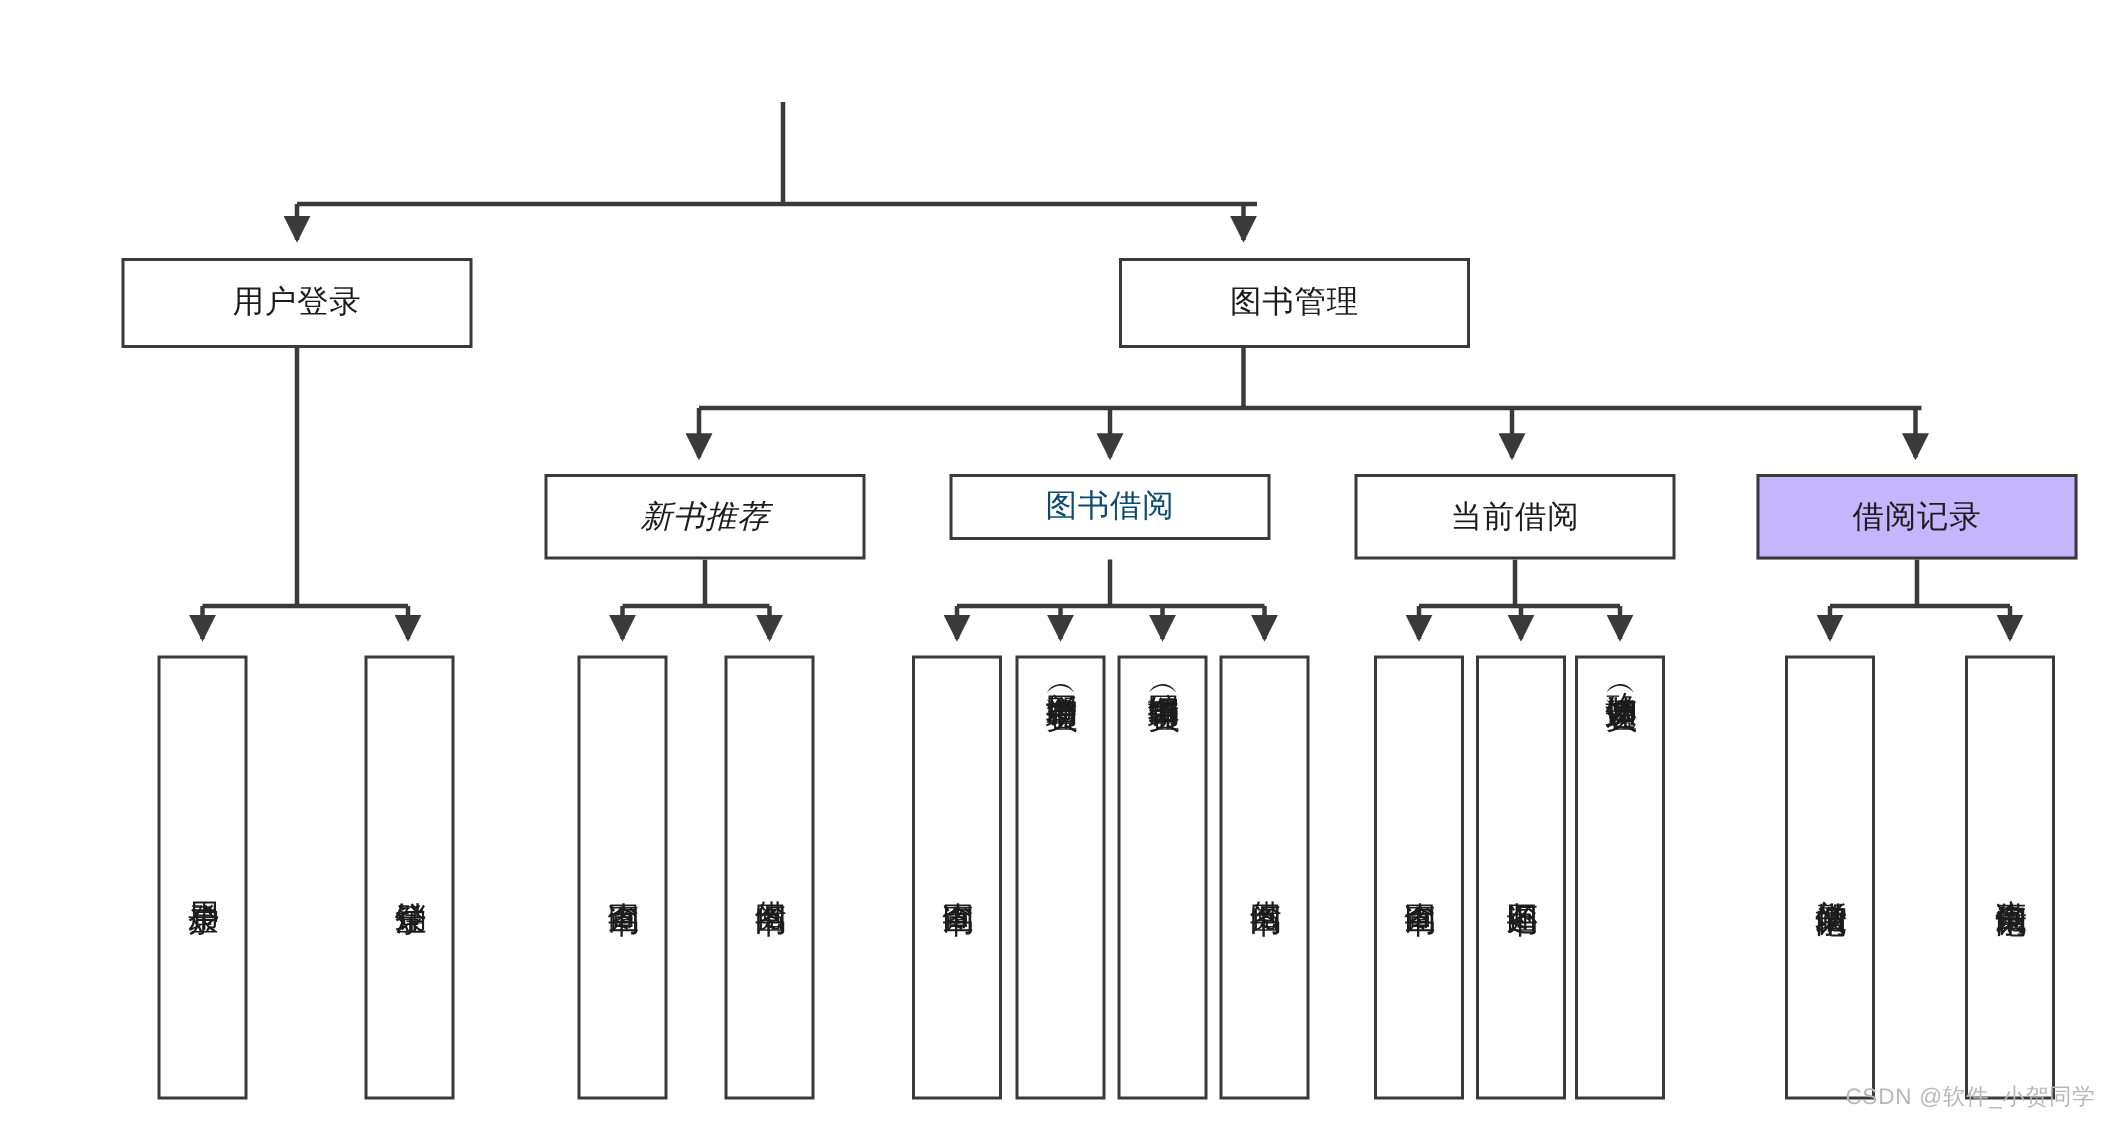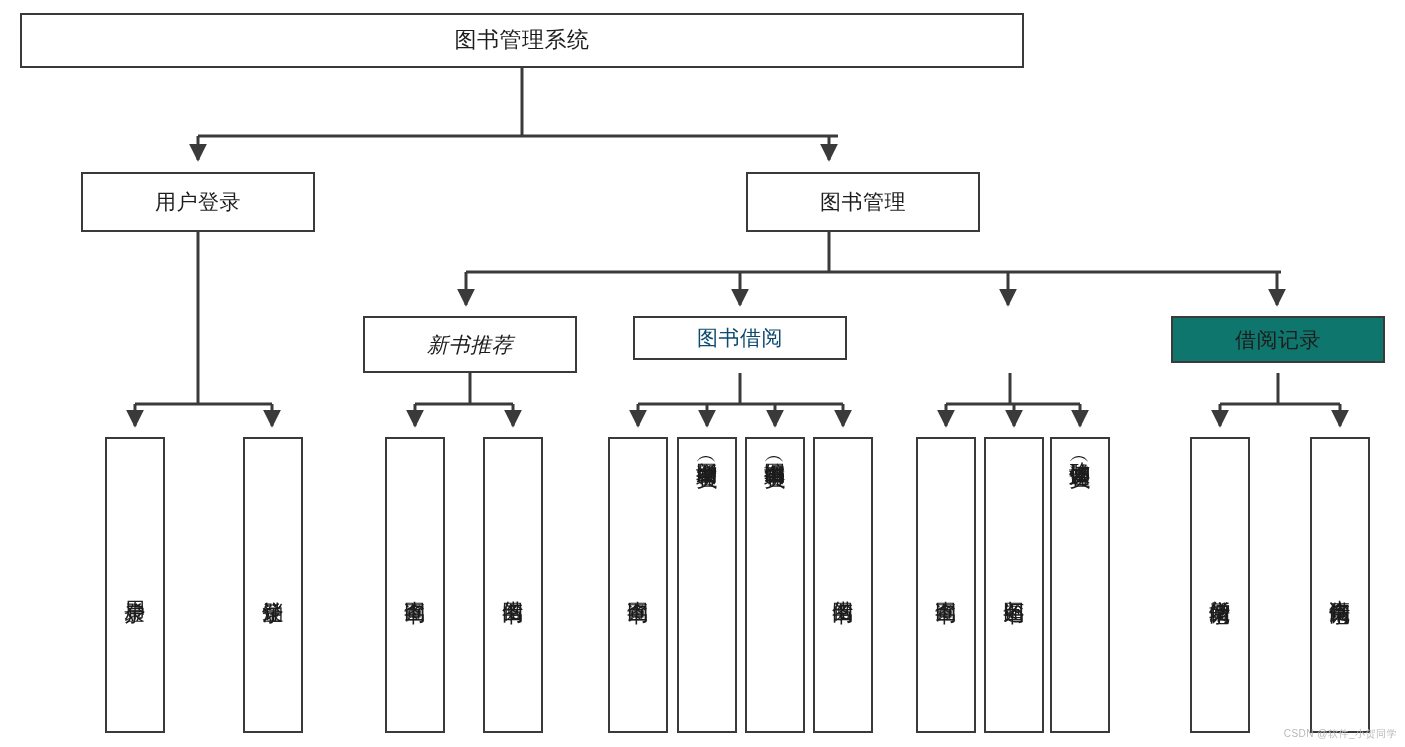--- a/index.html
+++ b/index.html
@@ -67,21 +67,21 @@
     justify-content: center;
   }
   .leaf-inner.top {
     align-items: flex-start;
     padding-top: 4px;
   }
   #watermark {
     position: absolute;
     right: 8px;
     bottom: 6px;
-    font-size: 10px;
+    font-size: 15px;
     color: #b8b8b8;
     letter-spacing: 0.5px;
     white-space: nowrap;
   }
 </style>
 </head>
 <body>
 
 <div id="canvas" style="background: rgb(255, 255, 255);">
 
@@ -128,38 +128,38 @@
       <path d="M 1014 404 L 1014 426" marker-end="url(#arrow)"></path>
       <path d="M 1080 404 L 1080 426" marker-end="url(#arrow)"></path>
 
       <path d="M 1278 373 L 1278 404"></path>
       <path d="M 1220 404 L 1340 404"></path>
       <path d="M 1220 404 L 1220 426" marker-end="url(#arrow)"></path>
       <path d="M 1340 404 L 1340 426" marker-end="url(#arrow)"></path>
     </g>
   </svg>
 
-  <div class="node h root" style="left: 20px; top: 13px; width: 1004px; height: 55px; border-color: rgb(58, 58, 58); background: rgb(255, 255, 255); color: rgb(28, 28, 28);">
-    <span>图书管理系统</span>
-  </div>
 
   <div class="node h" style="left: 81px; top: 172px; width: 234px; height: 60px; border-color: rgb(58, 58, 58); background: rgb(255, 255, 255); color: rgb(28, 28, 28);">
     <span>用户登录</span>
   </div>
   <div class="node h" style="left: 712px; top: 172px; width: 234px; height: 60px; border-color: rgb(58, 58, 58); background: rgb(255, 255, 255); color: rgb(28, 28, 28); margin-left: 34px;">
     <span>图书管理</span>
   </div>
 
   <div class="node h" style="left: 363px; top: 316px; width: 214px; height: 57px; border-color: rgb(58, 58, 58); background: rgb(255, 255, 255); color: rgb(28, 28, 28); font-style: italic;">
     <span>新书推荐</span>
   </div>
   <div class="node h" style="left: 633px; top: 316px; width: 214px; height: 44px; border-color: rgb(58, 58, 58); background: rgb(255, 255, 255); color: #0c4a6e;">
     <span>图书借阅</span>
   </div>
-  <div class="node h" style="left: 1171px; top: 316px; width: 214px; height: 47px; border-color: rgb(58, 58, 58); background: #0f766e; color: rgb(28, 28, 28); justify-content: center;">
+  <div class="node h" style="left: 903px; top: 316px; width: 214px; height: 57px; border-color: rgb(58, 58, 58); background: rgb(255, 255, 255); color: rgb(28, 28, 28);">
+    <span>当前借阅</span>
+  </div>
+  <div class="node h" style="left: 1171px; top: 316px; width: 214px; height: 57px; border-color: rgb(58, 58, 58); background: #c4b5fd; color: rgb(28, 28, 28); justify-content: center;">
     <span>借阅记录</span>
   </div>
 
   <div class="node leaf" style="left: 105px; top: 437px; width: 60px; height: 296px; border-color: rgb(58, 58, 58); background: rgb(255, 255, 255); color: rgb(28, 28, 28);">
     <div class="leaf-inner">
         <span class="vtext">用户登录</span>
       </div>
   </div>
   <div class="node leaf" style="left: 243px; top: 437px; width: 60px; height: 296px; border-color: rgb(58, 58, 58); background: rgb(255, 255, 255); color: rgb(28, 28, 28);">
     <div class="leaf-inner">

